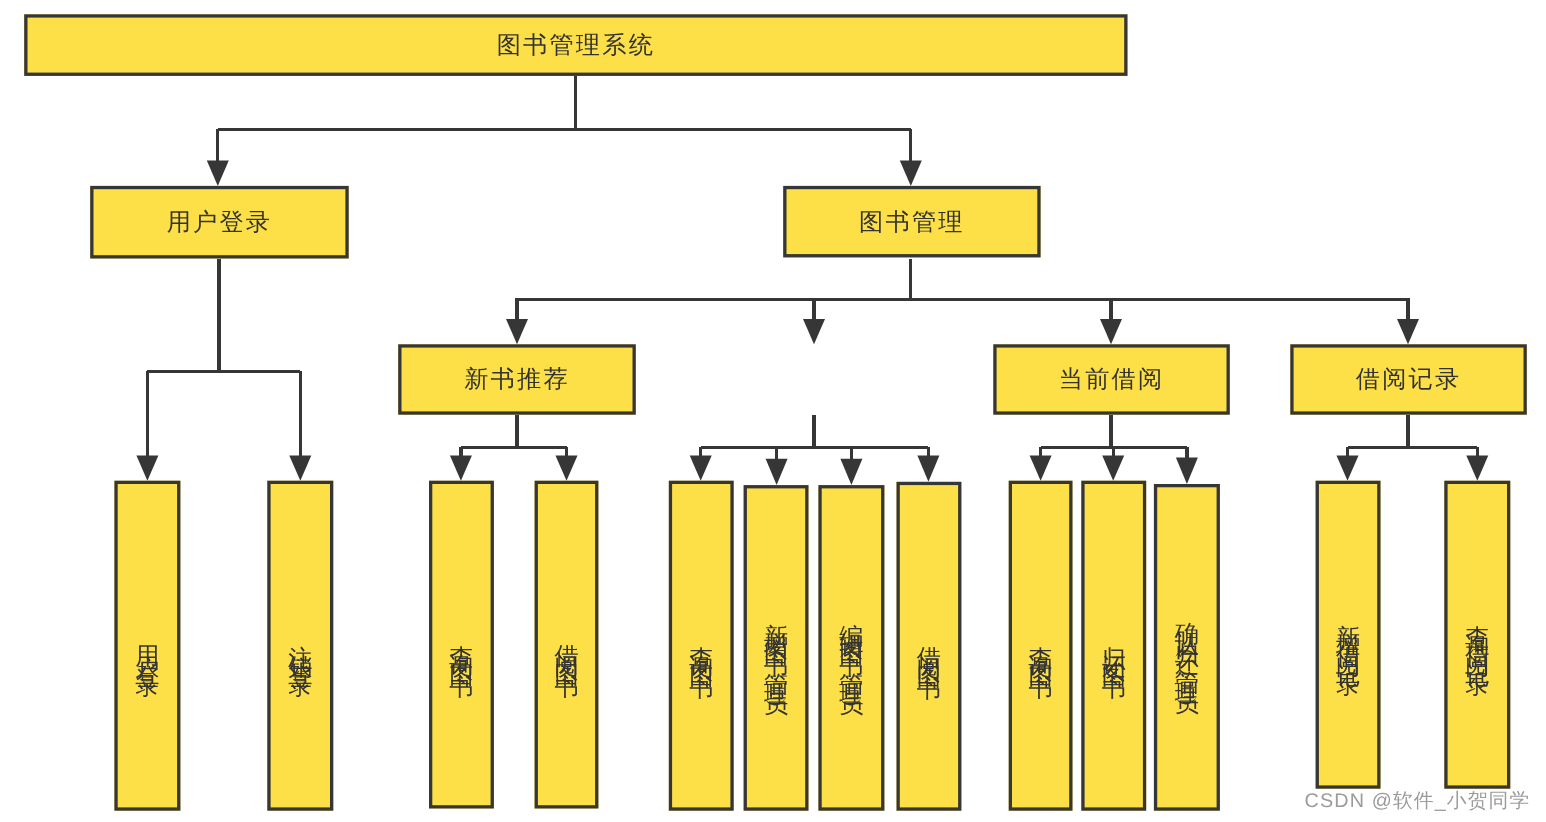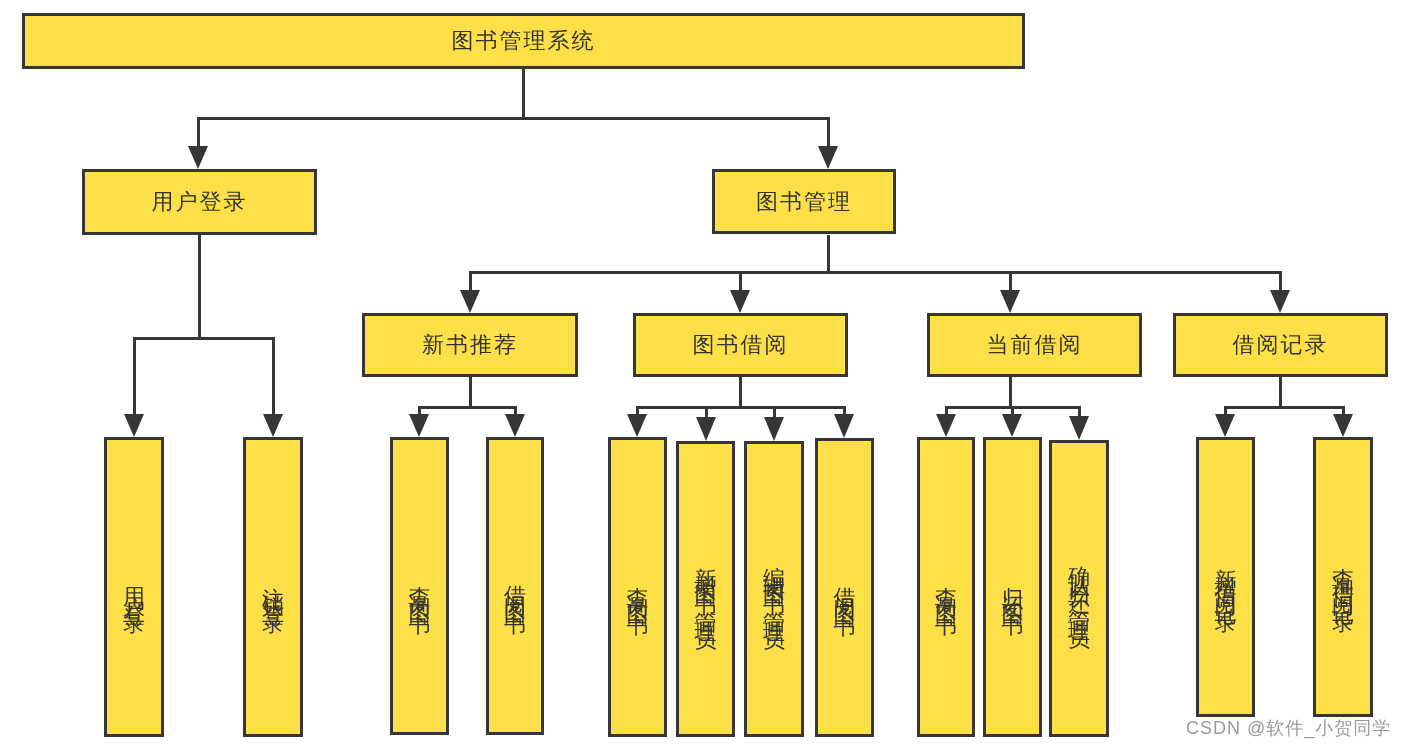--- a/index.html
+++ b/index.html
@@ -117,25 +117,24 @@
       <polygon points="1002,414 1022,414 1012,437"></polygon>
       <polygon points="1069,416 1089,416 1079,440"></polygon>
       <polygon points="1215,414 1235,414 1225,437"></polygon>
       <polygon points="1333,414 1353,414 1343,437"></polygon>
     </g>
   </svg>
 
   <div class="box" style="left:22px; top:13px; width:1003px; height:56px;">图书管理系统</div>
 
   <div class="box" style="left:82px; top:169px; width:235px; height:66px;">用户登录</div>
-  <div class="box" style="left:712px; top:169px; width:184px; height:65px;">图书管理</div>
+  <div class="box" style="left:712px; top:169px; width:234px; height:65px;">图书管理</div>
 
   <div class="box" style="left:362px; top:313px; width:216px; height:64px;">新书推荐</div>
-  <div class="box" style="left:633px; top:313px; width:215px; height:64px;">图书借阅</div>
-  <div class="box" style="left:927px; top:313px; width:215px; height:64px;">当前借阅</div>
+  <div class="box" style="left:903px; top:313px; width:215px; height:64px;">当前借阅</div>
   <div class="box" style="left:1173px; top:313px; width:215px; height:64px;">借阅记录</div>
 
   <div class="box vbox" style="left:104px; top:437px; width:60px; height:300px;">用户登录</div>
   <div class="box vbox" style="left:243px; top:437px; width:60px; height:300px;">注销登录</div>
 
   <div class="box vbox" style="left:390px; top:437px; width:59px; height:298px;">查询图书</div>
   <div class="box vbox" style="left:486px; top:437px; width:58px; height:298px;">借阅图书</div>
 
   <div class="box vbox" style="left:608px; top:437px; width:59px; height:300px;">查询图书</div>
   <div class="box vbox" style="left:676px; top:441px; width:59px; height:296px;">新增图书（管理员）</div>

